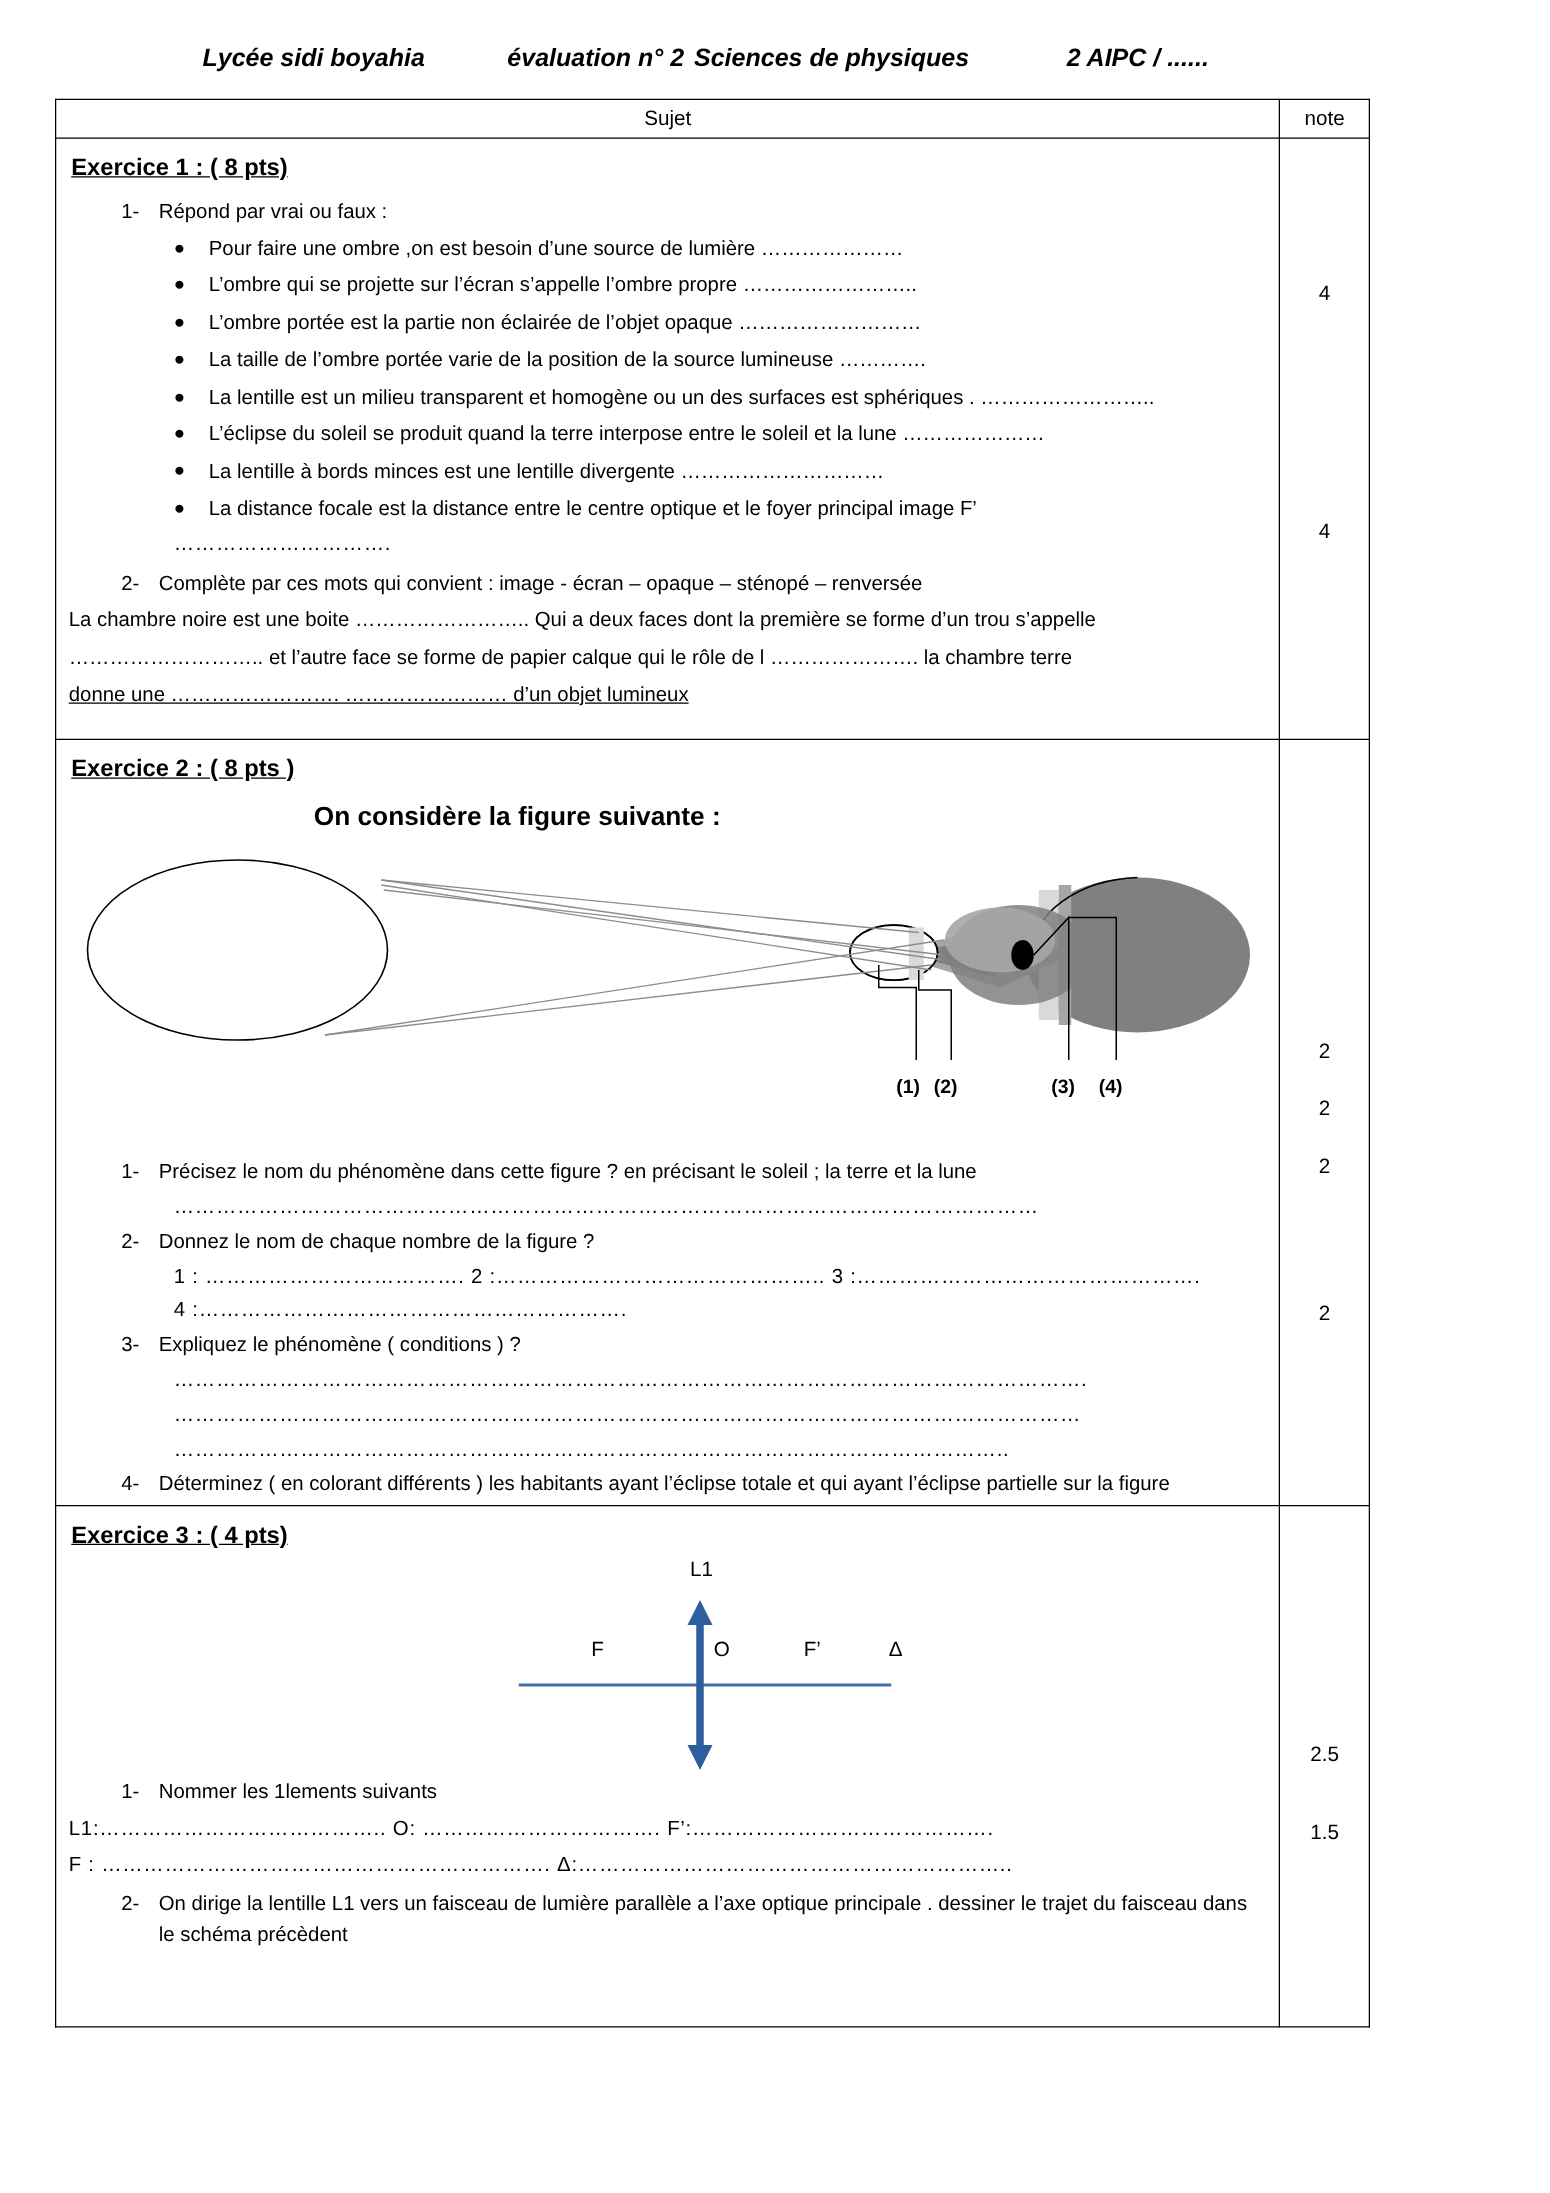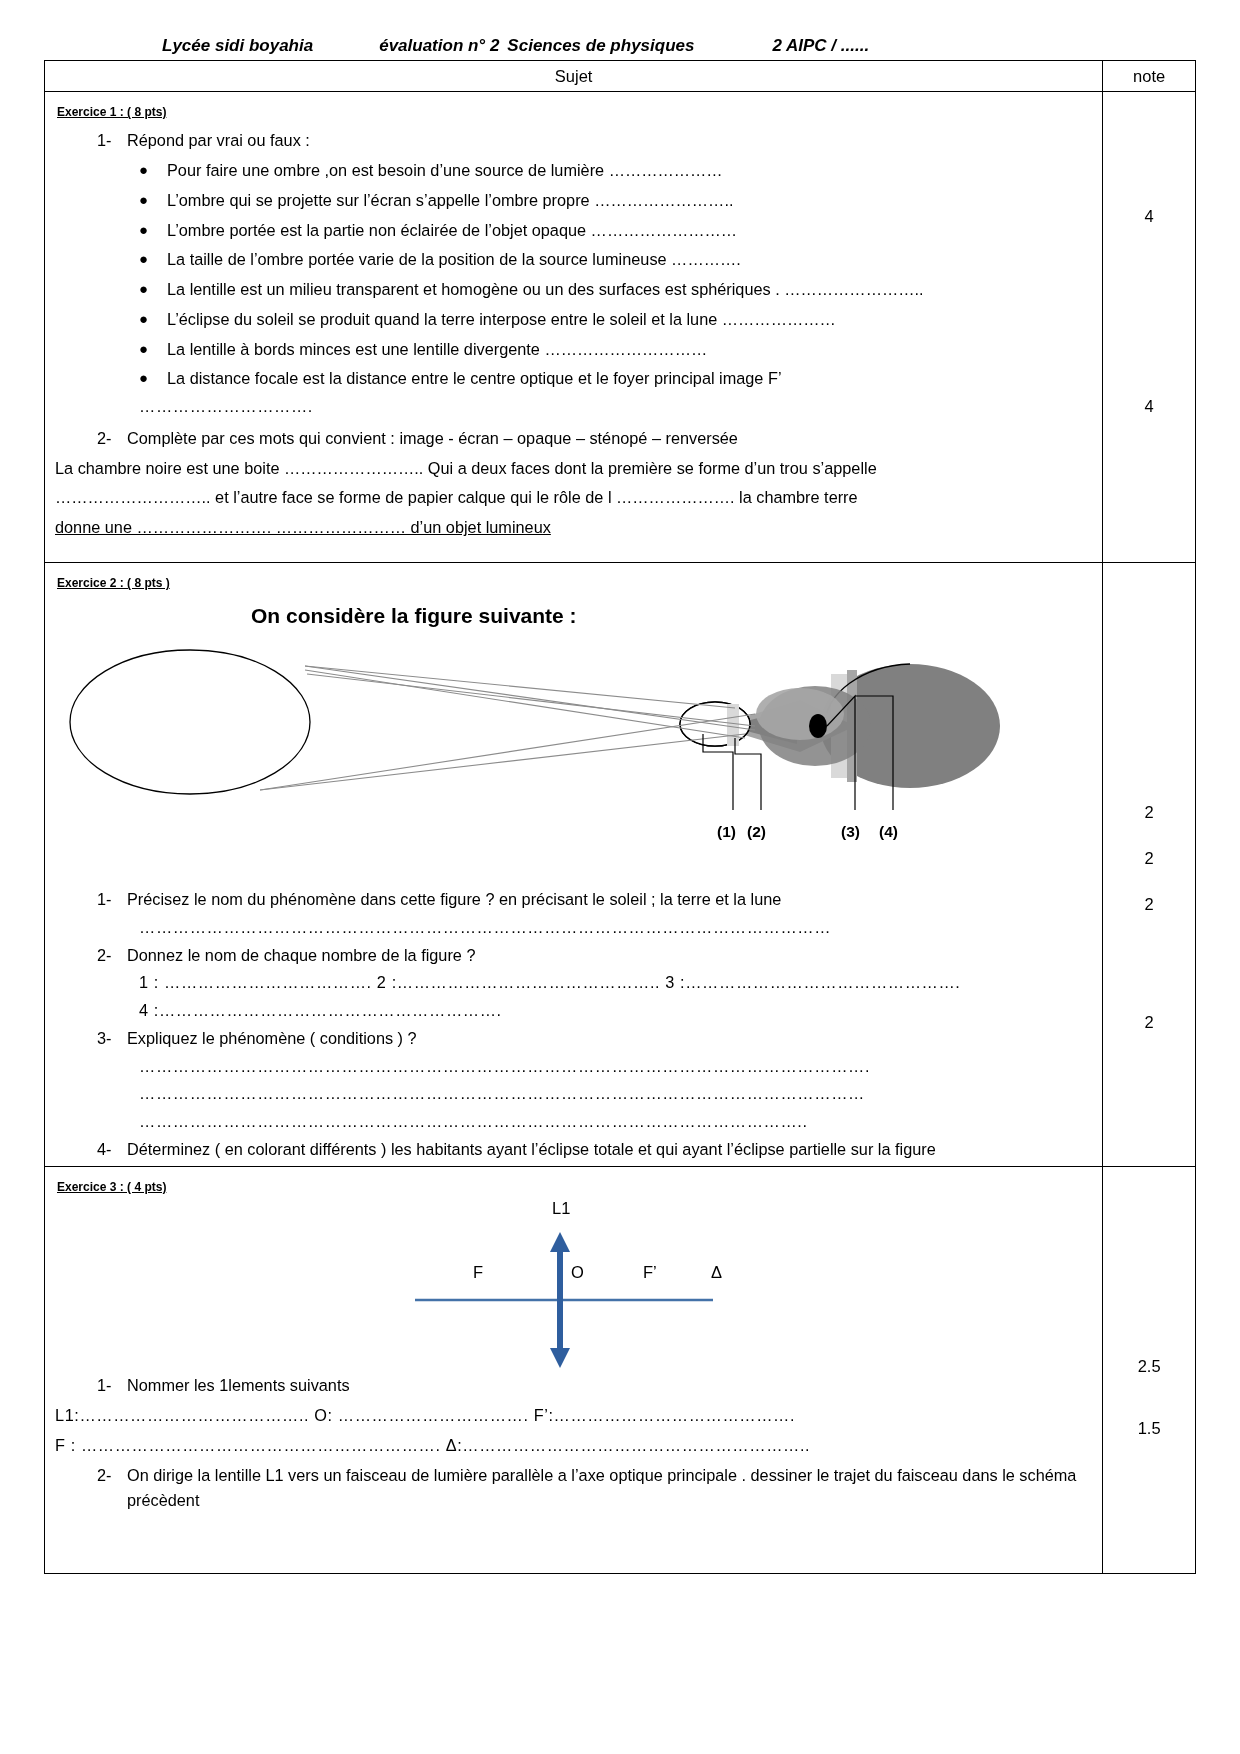--- a/index.html
+++ b/index.html
@@ -4,42 +4,42 @@
 <style>
   html,body{margin:0;padding:0;}
   body{
     width:1240px;height:1754px;background:#ffffff;
     font-family:"Liberation Sans",sans-serif;color:#000;
     -webkit-font-smoothing:antialiased;
   }
   .page{position:relative;width:1240px;height:1754px;box-sizing:border-box;padding:26px 44px 0 44px;}
 
   
-  .hdr-line{display:flex;align-items:baseline;font-style:italic;font-weight:bold;font-size:17px;}
+  .hdr-line{display:flex;align-items:baseline;font-style:italic;font-weight:bold;font-size:20px;}
   .hdr1{margin-top:10px;}
   .hdr2{margin-top:20px;}
   .h-school{margin-left:118px;}
   .h-eval{margin-left:66px;}
   .h-subject{margin-left:8px;}
   .h-class{margin-left:78px;}
   .h-nom{margin-left:104px;}
   .h-num{margin-left:14px;}
   .h-teacher{margin-left:200px;}
 
   
-  .tbl{margin-top:4px;width:1152px;border:1.6px solid #000;border-collapse:collapse;}
+  .tbl{margin-top:20px;width:1052px;border:1.6px solid #000;border-collapse:collapse;}
   .tbl td{border:1.3px solid #000;vertical-align:top;padding:0;}
   .c-sujet{width:1058px;}
   .c-note{width:92px;text-align:center;}
 
   .hdr-row td{height:30px;vertical-align:middle;text-align:center;font-size:16.5px;}
 
   .cell{padding:6px 10px 10px 10px;font-size:16.3px;line-height:1.52;}
 
-  .ex-title{font-weight:bold;text-decoration:underline;font-size:12px;margin:4px 0 4px 2px;display:inline-block;}
+  .ex-title{font-weight:bold;text-decoration:underline;font-size:19px;margin:4px 0 4px 2px;display:inline-block;}
 
   .q{display:flex;margin-left:42px;margin-top:3px;}
   .q-num{width:30px;flex:none;}
   .q-txt{flex:1;}
 
   .bul{display:flex;margin-left:84px;margin-top:5px;}
   .bul-dot{width:28px;flex:none;font-size:15px;line-height:1.6;}
   .bul-txt{flex:1;}
 
   .dots{letter-spacing:0.6px;}

